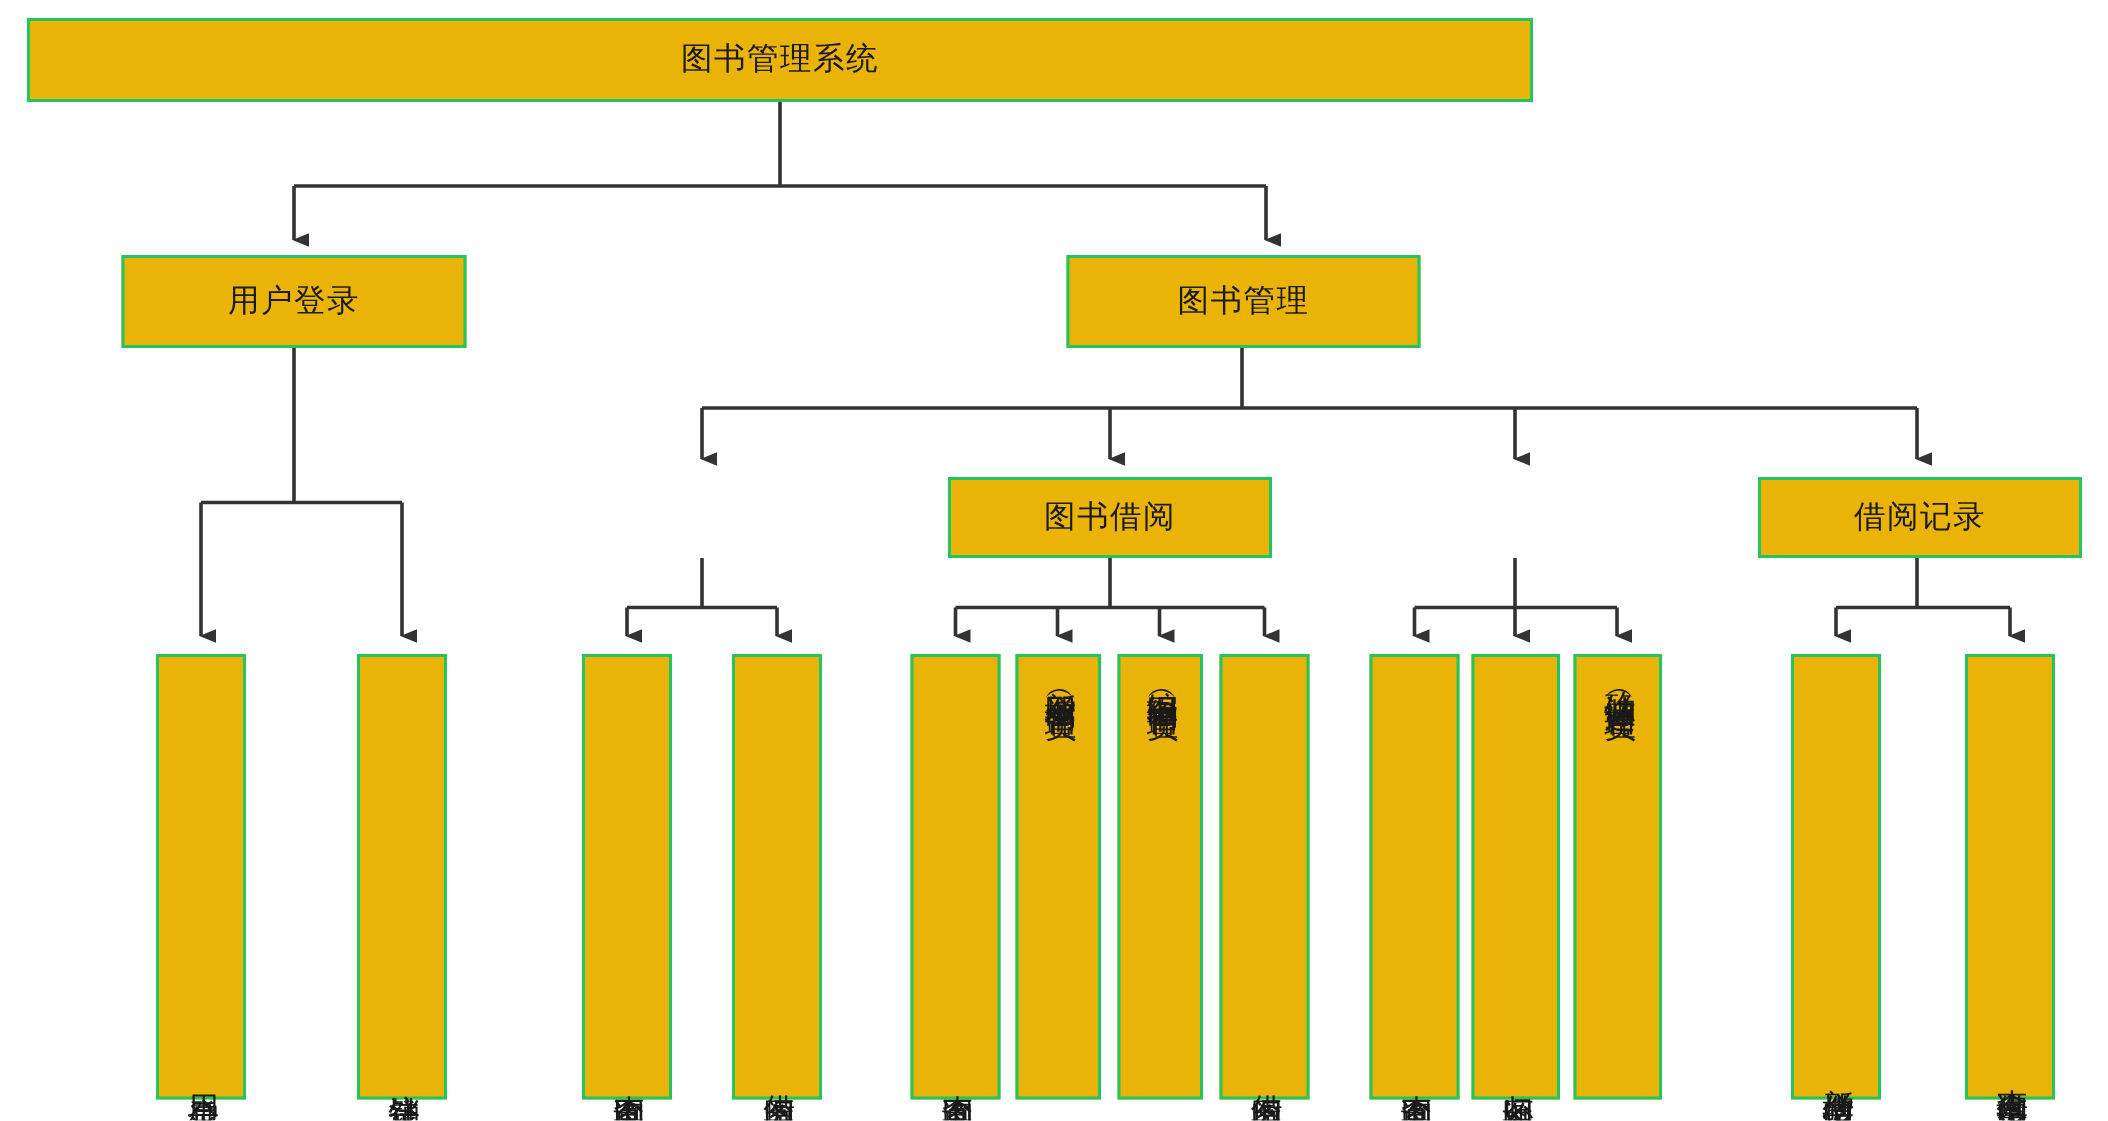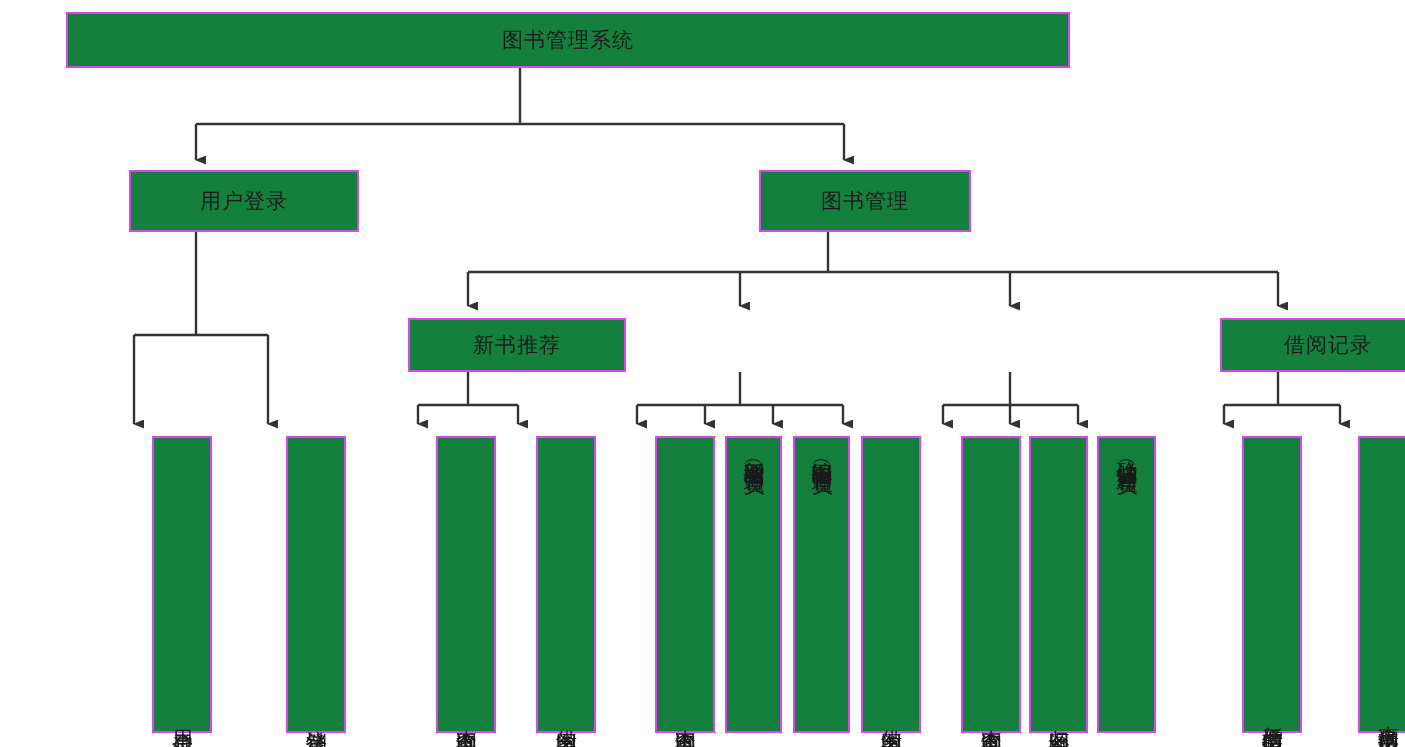--- a/index.html
+++ b/index.html
@@ -16,27 +16,26 @@
   }
   svg#wires{
     position:absolute;
     left:0;top:0;
     width:1405px;height:747px;
     pointer-events:none;
   }
   .node{
     position:absolute;
     box-sizing:border-box;
-    background:#15803d;
-    border:2px solid #d946ef;
+    background:#eab308;
+    border:2px solid #22c55e;
     display:flex;
     align-items:center;
     justify-content:center;
     color:#1a1a1a;
-    margin-left:48px;
   }
   .node.h{
     font-size:21px;
     letter-spacing:1px;
     line-height:1.2;
   }
   .node.v{
     align-items:flex-end;
     justify-content:center;
     padding-bottom:10px;
@@ -120,26 +119,26 @@
     </g>
   </svg>
 
   <div class="node h" style="left:18px;top:12px;width:1004px;height:56px;">
     <span>图书管理系统</span>
   </div>
 
   <div class="node h" style="left:81px;top:170px;width:230px;height:62px;">
     <span>用户登录</span>
   </div>
-  <div class="node h" style="left:711px;top:170px;width:212px;height:62px;">
+  <div class="node h" style="left:711px;top:170px;width:236px;height:62px;">
     <span>图书管理</span>
   </div>
 
-  <div class="node h" style="left:360px;top:318px;width:218px;height:54px;">
-    <span>新书推荐</span>
+  <div class="node h" style="left:632px;top:318px;width:216px;height:54px;">
+    <span>图书借阅</span>
   </div>
   <div class="node h" style="left:1172px;top:318px;width:216px;height:54px;">
     <span>借阅记录</span>
   </div>
 
   <div class="node v" style="left:104px;top:436px;width:60px;height:297px;">
     <span class="vtext">用户登录</span>
   </div>
   <div class="node v" style="left:238px;top:436px;width:60px;height:297px;">
     <span class="vtext">注销登录</span>

